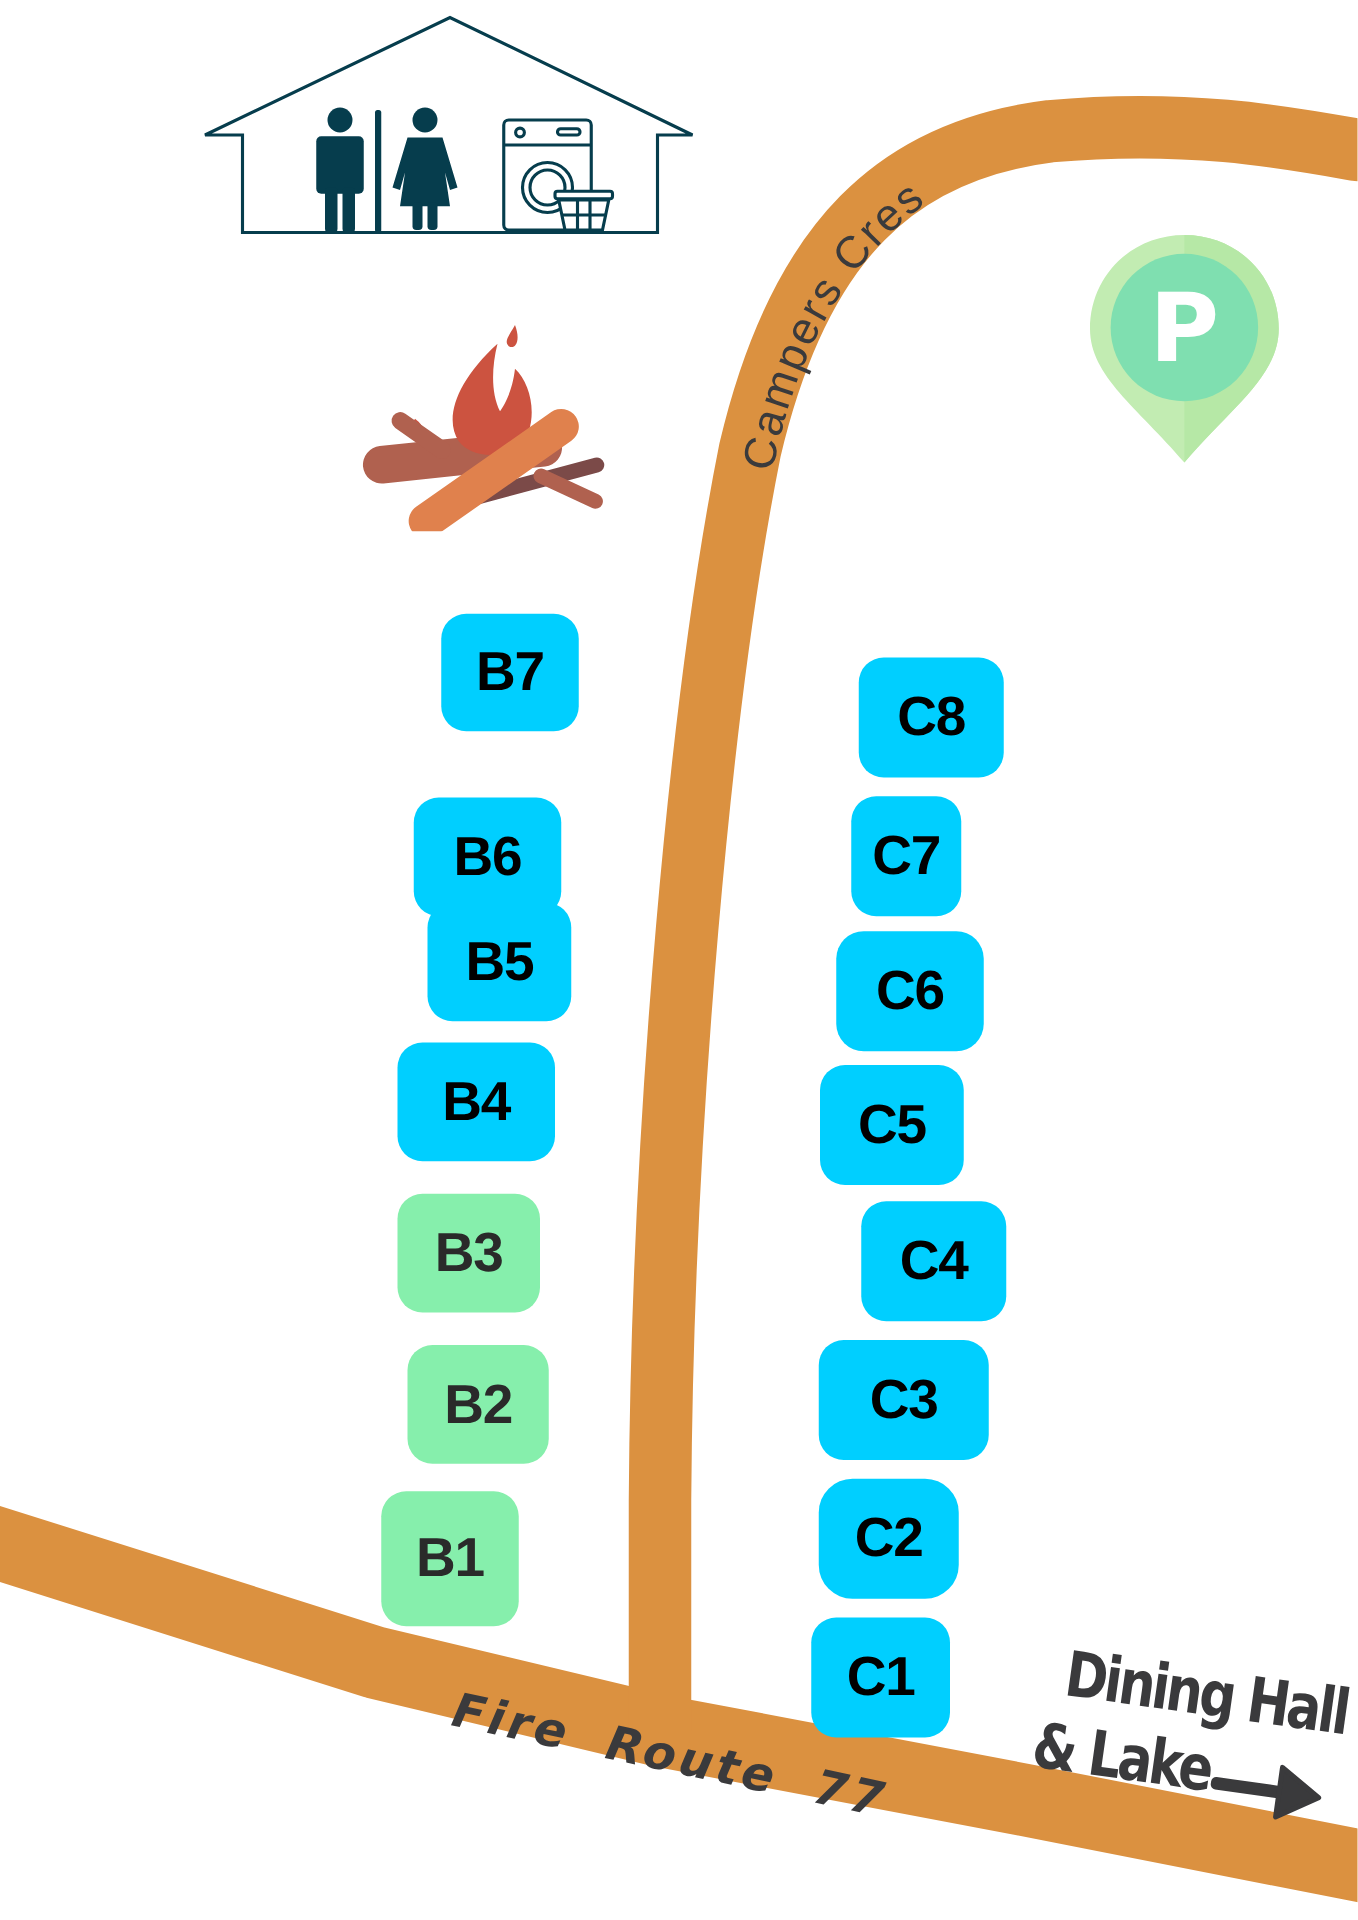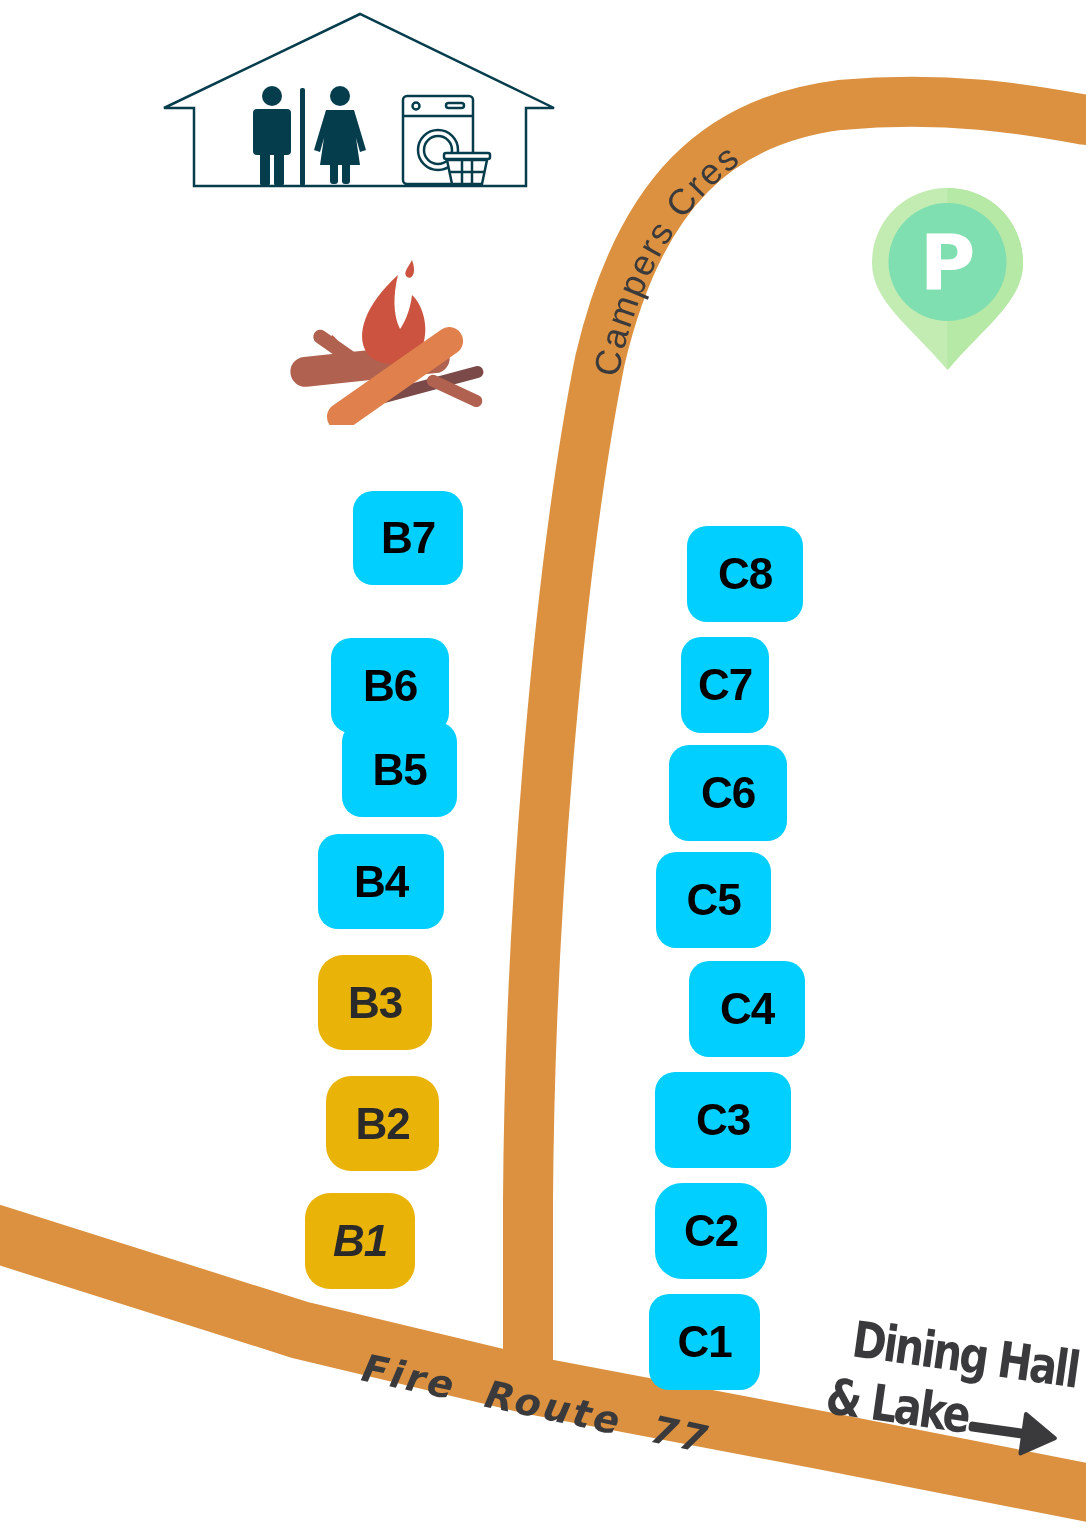--- a/index.html
+++ b/index.html
@@ -7,21 +7,21 @@
   .layer { position:absolute; left:0; top:0; }
   .site {
     position:absolute; box-sizing:border-box;
     border-radius:20px;
     display:flex; align-items:center; justify-content:center;
     font-family:"Liberation Sans", sans-serif; font-weight:bold;
     font-size:44px; letter-spacing:-1px; color:#000;
     cursor:pointer;
   }
   .site.available { background:#00cfff; color:#000; }
-  .site.light { background:#eab308; color:#2a2a2a;border-radius:25px; }
+  .site.light { background:#86efac; color:#2a2a2a; }
   .icon { position:absolute; }
 </style>
 </head>
 <body>
 
 <svg class="layer" width="1086" height="1536" viewBox="0 0 1086 1536">
 
   <path d="M -10 1232 L 300 1330 L 530 1385 L 820 1440 L 1100 1495" fill="none" stroke="#db9140" stroke-width="58" stroke-linejoin="round"></path>
 
   <path d="M 528 1385 L 528 1200 C 530 900, 560 560, 600 360 C 640 190, 720 120, 840 105 C 950 95, 1030 110, 1086 120" fill="none" stroke="#db9140" stroke-width="50" stroke-linecap="round"></path>
@@ -85,25 +85,25 @@
   <circle cx="77.5" cy="76" r="59" fill="#7fdfb0"></circle>
   <text x="77.5" y="103" text-anchor="middle" font-family="DejaVu Sans, sans-serif" font-weight="bold" font-size="76" fill="#ffffff">P</text>
 </svg>
 
 <div class="site available" style="left:353px;top:491px;width:110px;height:94px;">B7</div>
 <div class="site available" style="left:331px;top:602px;width:118px;height:95px;margin-top:36px;">B6</div>
 <div class="site available" style="left:342px;top:722px;width:115px;height:95px;">B5</div>
 <div class="site available" style="left:318px;top:834px;width:126px;height:95px;">B4</div>
 <div class="site light" style="left:318px;top:955px;width:114px;height:95px;">B3</div>
 <div class="site light" style="left:326px;top:1076px;width:113px;height:95px;">B2</div>
-<div class="site light" style="left:305px;top:1193px;width:110px;height:96px;font-style:italic;">B1</div>
+<div class="site light" style="left:305px;top:1193px;width:110px;height:108px;">B1</div>
 
 <div class="site available" style="left:687px;top:526px;width:116px;height:96px;">C8</div>
 <div class="site available" style="left:681px;top:637px;width:88px;height:96px;">C7</div>
-<div class="site available" style="left:669px;top:745px;width:118px;height:96px;">C6</div>
+<div class="site available" style="left:669px;top:745px;width:118px;height:96px;border-radius:22px;">C6</div>
 <div class="site available" style="left:656px;top:852px;width:115px;height:96px;">C5</div>
 <div class="site available" style="left:689px;top:961px;width:116px;height:96px;">C4</div>
 <div class="site available" style="left:655px;top:1072px;width:136px;height:96px;">C3</div>
 <div class="site available" style="left:655px;top:1183px;width:112px;height:96px;border-radius:27px;">C2</div>
 <div class="site available" style="left:649px;top:1294px;width:111px;height:96px;">C1</div>
 
 <svg class="layer" width="1086" height="1536" viewBox="0 0 1086 1536" style="pointer-events:none;">
   <g transform="rotate(8 950 1380)">
     <text x="848" y="1370" font-family="DejaVu Sans, sans-serif" font-weight="bold" font-size="50" fill="#3a3a3c" letter-spacing="-3" transform="scale(0.82 1)" style="transform-origin:848px 1370px">Dining Hall</text>
     <text x="830" y="1430" font-family="DejaVu Sans, sans-serif" font-weight="bold" font-size="50" fill="#3a3a3c" letter-spacing="-3" transform="scale(0.82 1)" style="transform-origin:830px 1430px">&amp; Lake</text>

